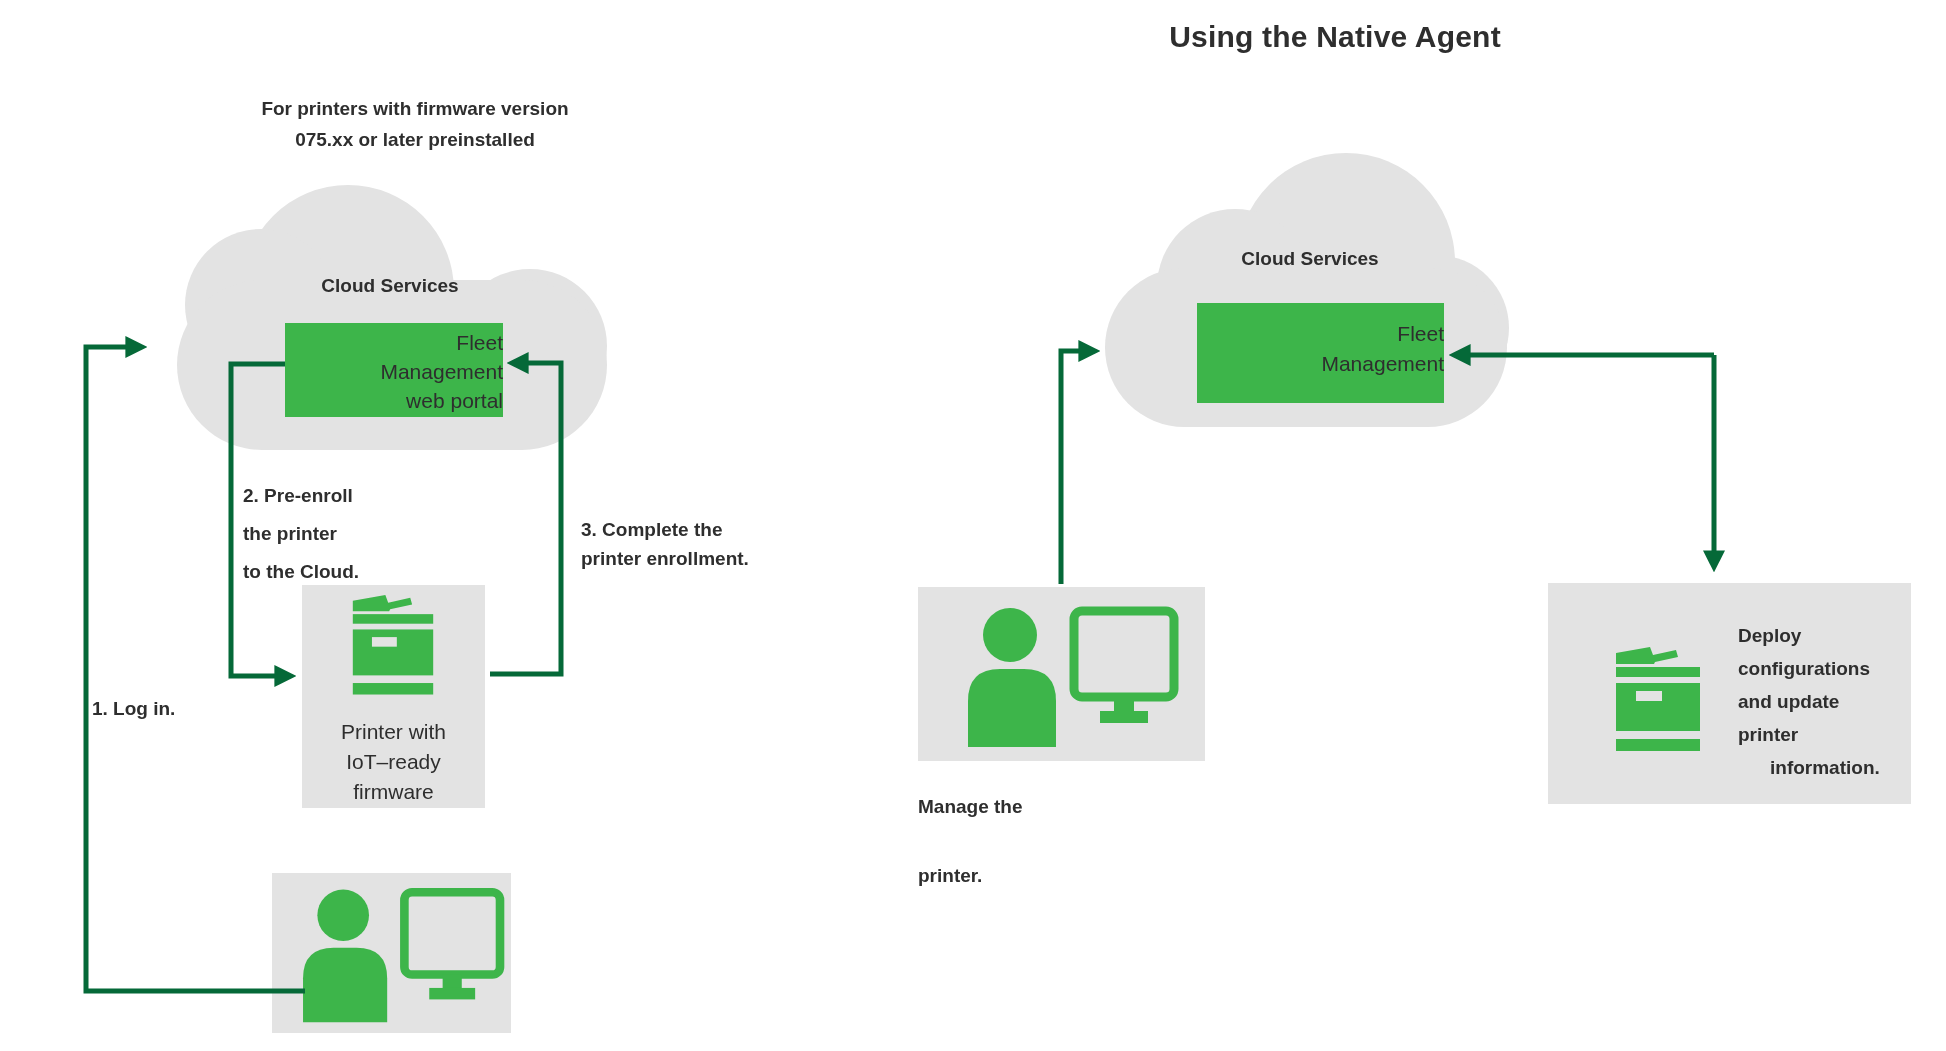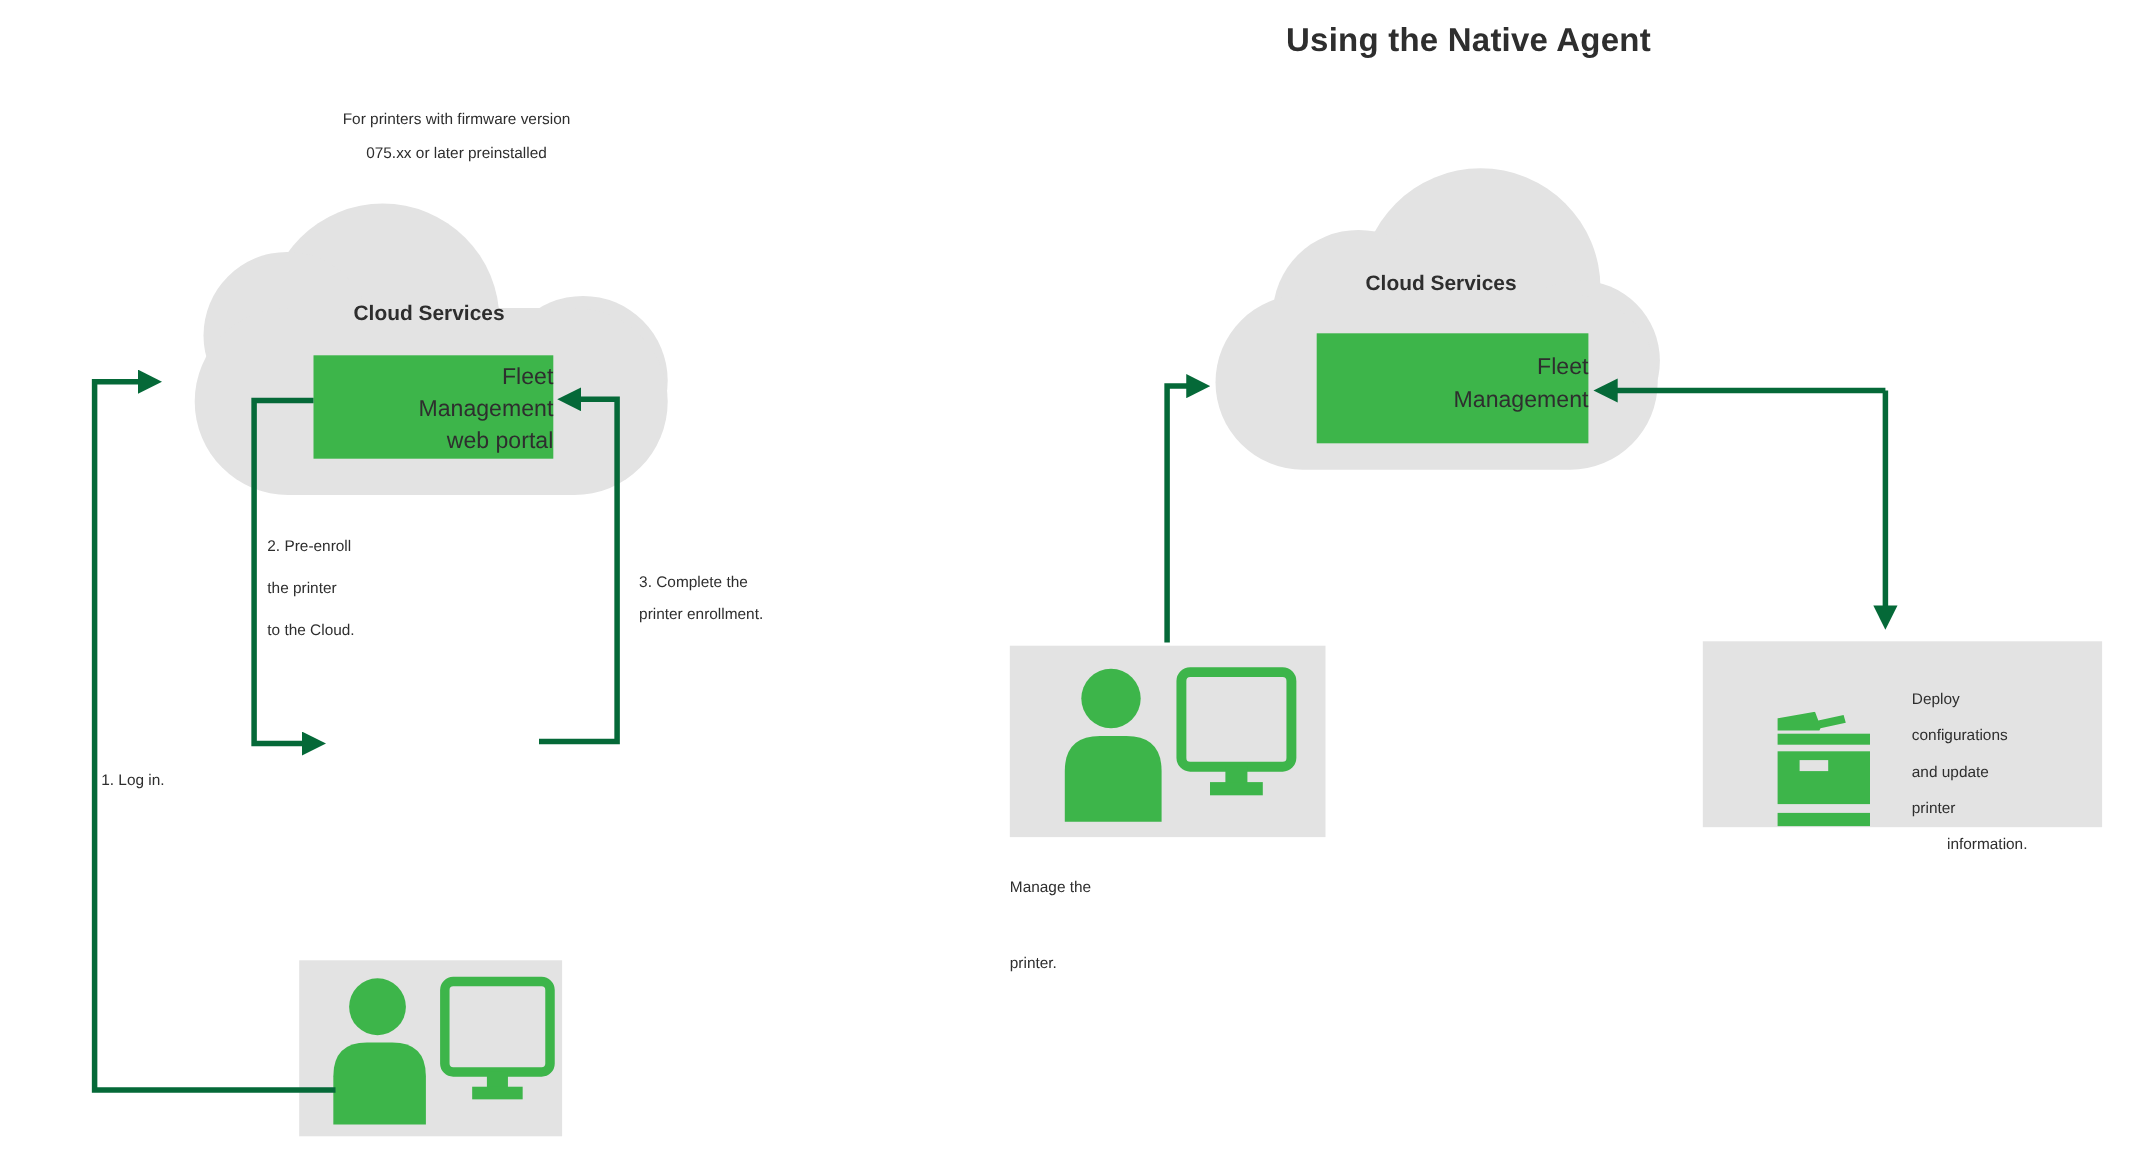--- a/index.html
+++ b/index.html
@@ -17,21 +17,21 @@
     background:var(--background);
     font-family:"Liberation Sans","DejaVu Sans",sans-serif;
     color:var(--text-dark);
     overflow:hidden;
   }
   .abs{position:absolute;}
   .title{
     font-size:30px;font-weight:700;letter-spacing:.2px;
     text-align:center;color:var(--text-dark);
   }
-  .label{font-size:14px;line-height:30px;color:var(--text-dark);}
+  .label{font-size:19px;line-height:30px;color:var(--text-dark);font-weight:bold;}
   .centered{text-align:center;}
   
   .cloud-part{position:absolute;background:var(--shape-gray);}
   .cloud-circle{border-radius:50%;}
   .cloud-label{
     font-size:19px;font-weight:700;text-align:center;
     color:var(--text-dark);z-index:2;
   }
   .green-box{
     background:var(--accent-green);
@@ -79,20 +79,34 @@
     <div class="label" style="line-height:38px;">2. Pre-enroll</div>
     <div class="label" style="line-height:38px;">the printer</div>
     <div class="label" style="line-height:38px;">to the Cloud.</div>
   </div>
 
   <div class="abs" style="left:581px;top:515px;">
     <div class="label" style="line-height:29px;">3. Complete the</div>
     <div class="label" style="line-height:29px;">printer enrollment.</div>
   </div>
 
+  <div class="abs gray-box" style="left:302px;top:585px;width:183px;height:223px;">
+    <svg class="abs" style="left:43px;top:10px;" width="96" height="111" viewBox="0 0 100 116">
+      <path class="icon-green" d="M8,17 L8,6 L42,0 L45,8 L68,3 L70,10 L47,15 L46,17 Z"></path>
+      <rect class="icon-green" x="8" y="20" width="84" height="10"></rect>
+      <rect class="icon-green" x="8" y="36" width="84" height="48"></rect>
+      <rect x="28" y="44" width="26" height="10" style="fill:var(--shape-gray);"></rect>
+      <rect class="icon-green" x="8" y="92" width="84" height="12"></rect>
+    </svg>
+    <div class="abs centered" style="left:0;top:132px;width:183px;">
+      <div class="caption-line">Printer with</div>
+      <div class="caption-line">IoT–ready</div>
+      <div class="caption-line">firmware</div>
+    </div>
+  </div>
 
   <div class="abs gray-box" style="left:272px;top:873px;width:239px;height:160px;">
     <svg class="abs" style="left:4px;top:4px;" width="230" height="153" viewBox="0 0 240 160">
       <circle class="icon-green" cx="70" cy="40" r="27"></circle>
       <path class="icon-green" d="M28,152 L28,106 Q28,74 60,74 L84,74 Q116,74 116,106 L116,152 Z"></path>
       <rect class="screen" x="134" y="16" width="100" height="86" rx="8"></rect>
       <rect class="icon-green" x="174" y="102" width="20" height="16"></rect>
       <rect class="icon-green" x="160" y="116" width="48" height="12"></rect>
     </svg>
   </div>
@@ -121,21 +135,21 @@
       <rect class="icon-green" x="174" y="102" width="20" height="16"></rect>
       <rect class="icon-green" x="160" y="116" width="48" height="12"></rect>
     </svg>
   </div>
 
   <div class="abs" style="left:918px;top:790px;">
     <div class="label" style="line-height:33px;">Manage the</div>
     <div class="label" style="line-height:33px;margin-top:36px;">printer.</div>
   </div>
 
-  <div class="abs gray-box" style="left:1548px;top:583px;width:363px;height:169px;">
+  <div class="abs gray-box" style="left:1548px;top:583px;width:363px;height:221px;">
     <svg class="abs" style="left:60px;top:64px;" width="100" height="116" viewBox="0 0 100 116">
       <path class="icon-green" d="M8,17 L8,6 L42,0 L45,8 L68,3 L70,10 L47,15 L46,17 Z"></path>
       <rect class="icon-green" x="8" y="20" width="84" height="10"></rect>
       <rect class="icon-green" x="8" y="36" width="84" height="48"></rect>
       <rect x="28" y="44" width="26" height="10" style="fill:var(--shape-gray);"></rect>
       <rect class="icon-green" x="8" y="92" width="84" height="12"></rect>
     </svg>
     <div class="abs" style="left:190px;top:36px;">
       <div class="label" style="line-height:33px;">Deploy</div>
       <div class="label" style="line-height:33px;">configurations</div>

